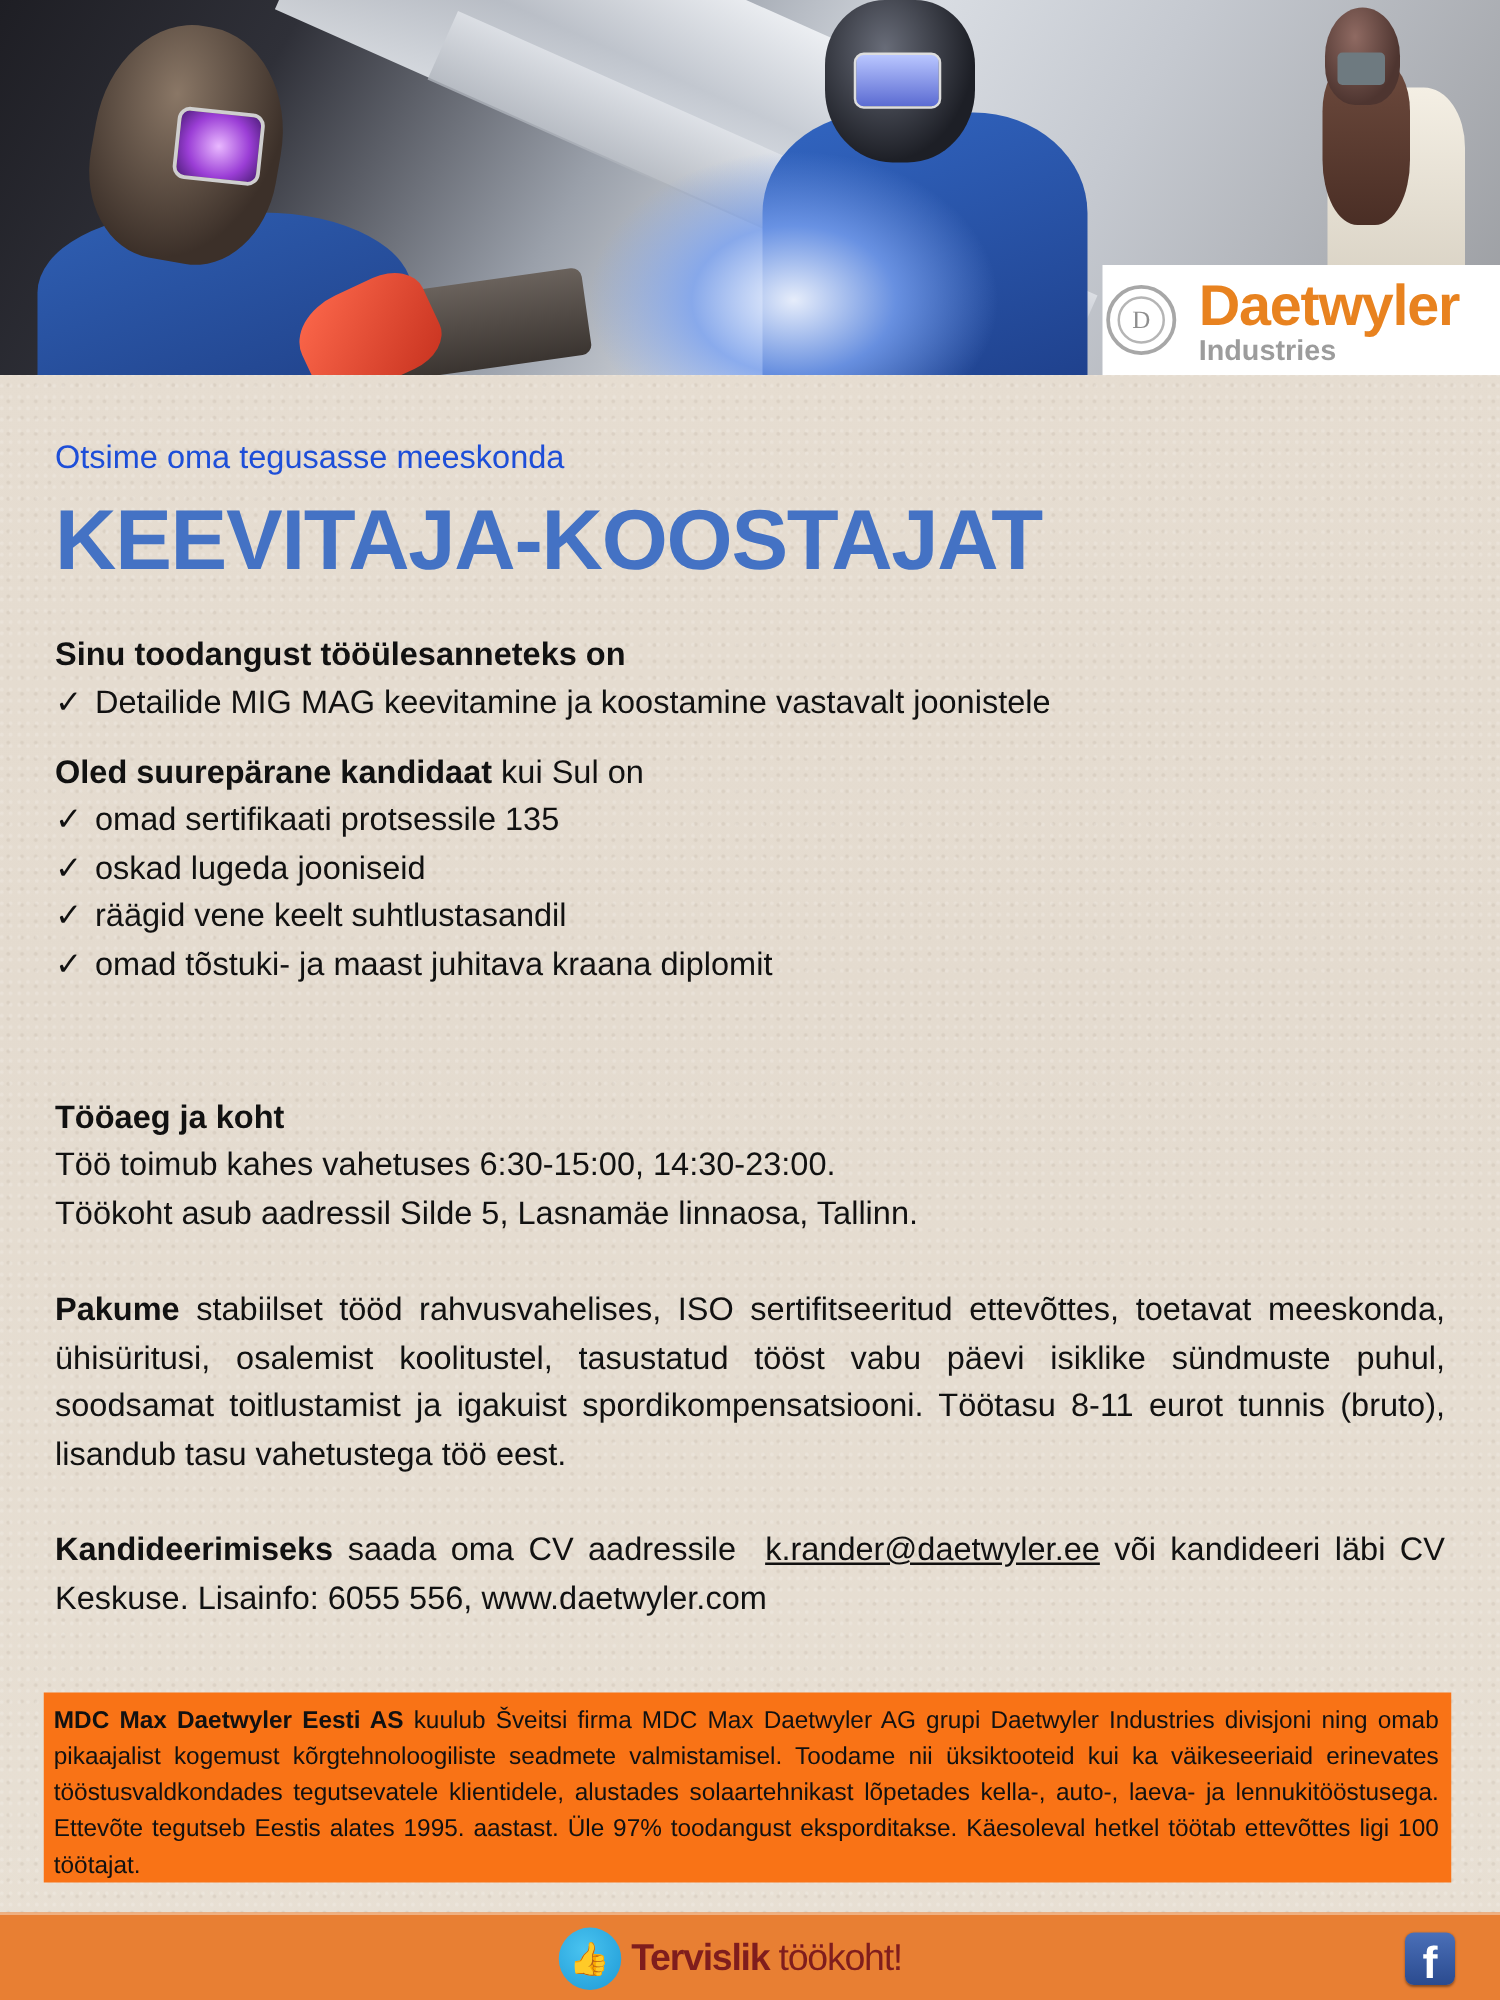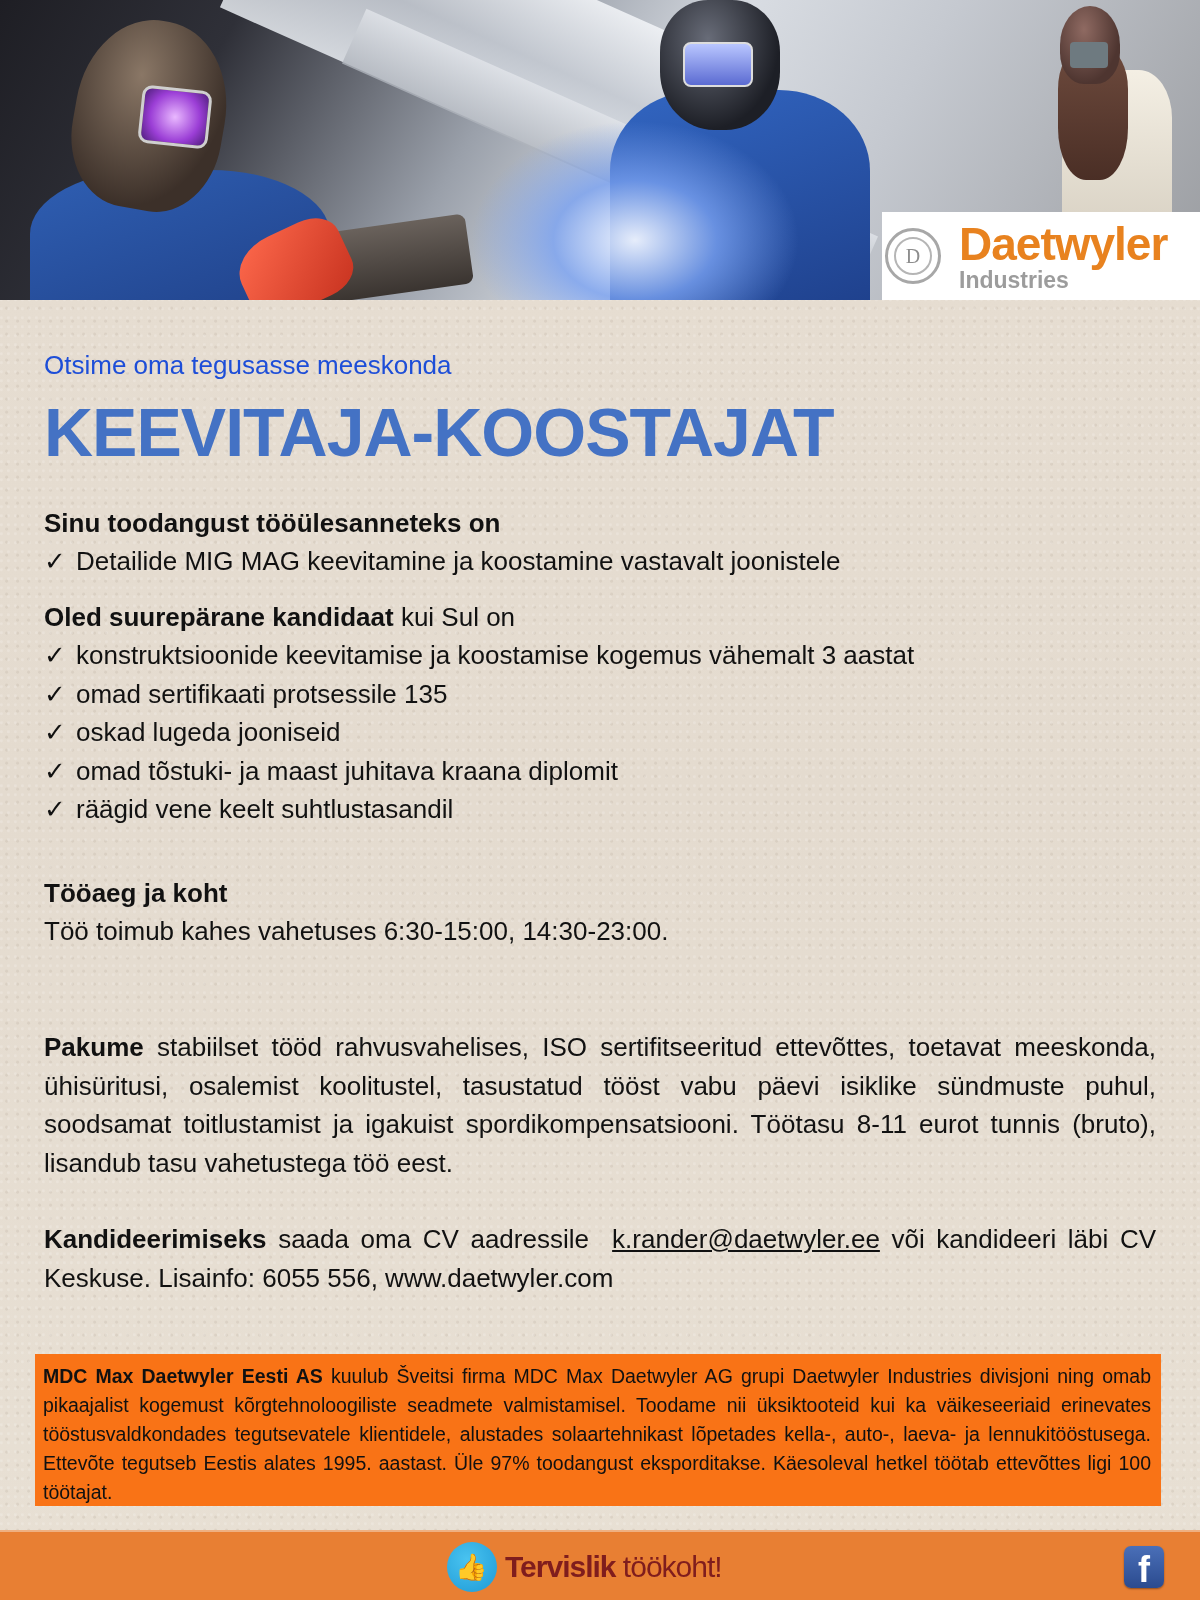--- a/index.html
+++ b/index.html
@@ -156,31 +156,31 @@
   <div class="section" style="top:504px;">
     <div class="sec-head">Sinu toodangust tööülesanneteks on</div>
     <ul class="checklist">
       <li><span class="check">✓</span><span>Detailide MIG MAG keevitamine ja koostamine vastavalt joonistele</span></li>
     </ul>
   </div>
 
   <div class="section" style="top:598px;">
     <div class="sec-head"><span>Oled suurepärane kandidaat</span><span class="normal"> kui Sul on</span></div>
     <ul class="checklist">
-      <li><span class="check">✓</span><span>konstruktsioonide keevitamise ja koostamise kogemus vähemalt 3 aastat</span></li>
       <li><span class="check">✓</span><span>omad sertifikaati protsessile 135</span></li>
       <li><span class="check">✓</span><span>oskad lugeda jooniseid</span></li>
+      <li><span class="check">✓</span><span>räägid vene keelt suhtlustasandil</span></li>
       <li><span class="check">✓</span><span>omad  tõstuki- ja maast juhitava kraana diplomit</span></li>
-      <li><span class="check">✓</span><span>räägid vene keelt suhtlustasandil</span></li>
     </ul>
   </div>
 
   <div class="section" style="top:874px;">
     <div class="sec-head">Tööaeg ja koht</div>
     <div class="para">Töö toimub kahes vahetuses 6:30-15:00, 14:30-23:00.</div>
+    <div class="para">Töökoht asub aadressil Silde 5, Lasnamäe linnaosa, Tallinn.</div>
   </div>
 
   <div class="section" style="top:1028px;">
     <p class="para"><b>Pakume</b><span> stabiilset tööd rahvusvahelises, ISO sertifitseeritud ettevõttes, toetavat meeskonda, ühisüritusi, osalemist koolitustel, tasustatud tööst vabu päevi isiklike sündmuste puhul, soodsamat toitlustamist ja igakuist spordikompensatsiooni. Töötasu 8-11 eurot tunnis (bruto), lisandub tasu vahetustega töö eest.</span></p>
   </div>
 
   <div class="section" style="top:1220px;">
     <p class="para"><b>Kandideerimiseks</b><span style="white-space:pre;"> saada oma CV aadressile  </span><a class="email">k.rander@daetwyler.ee</a><span> või kandideeri läbi CV Keskuse. Lisainfo: 6055 556, www.daetwyler.com</span></p>
   </div>
 </div>

